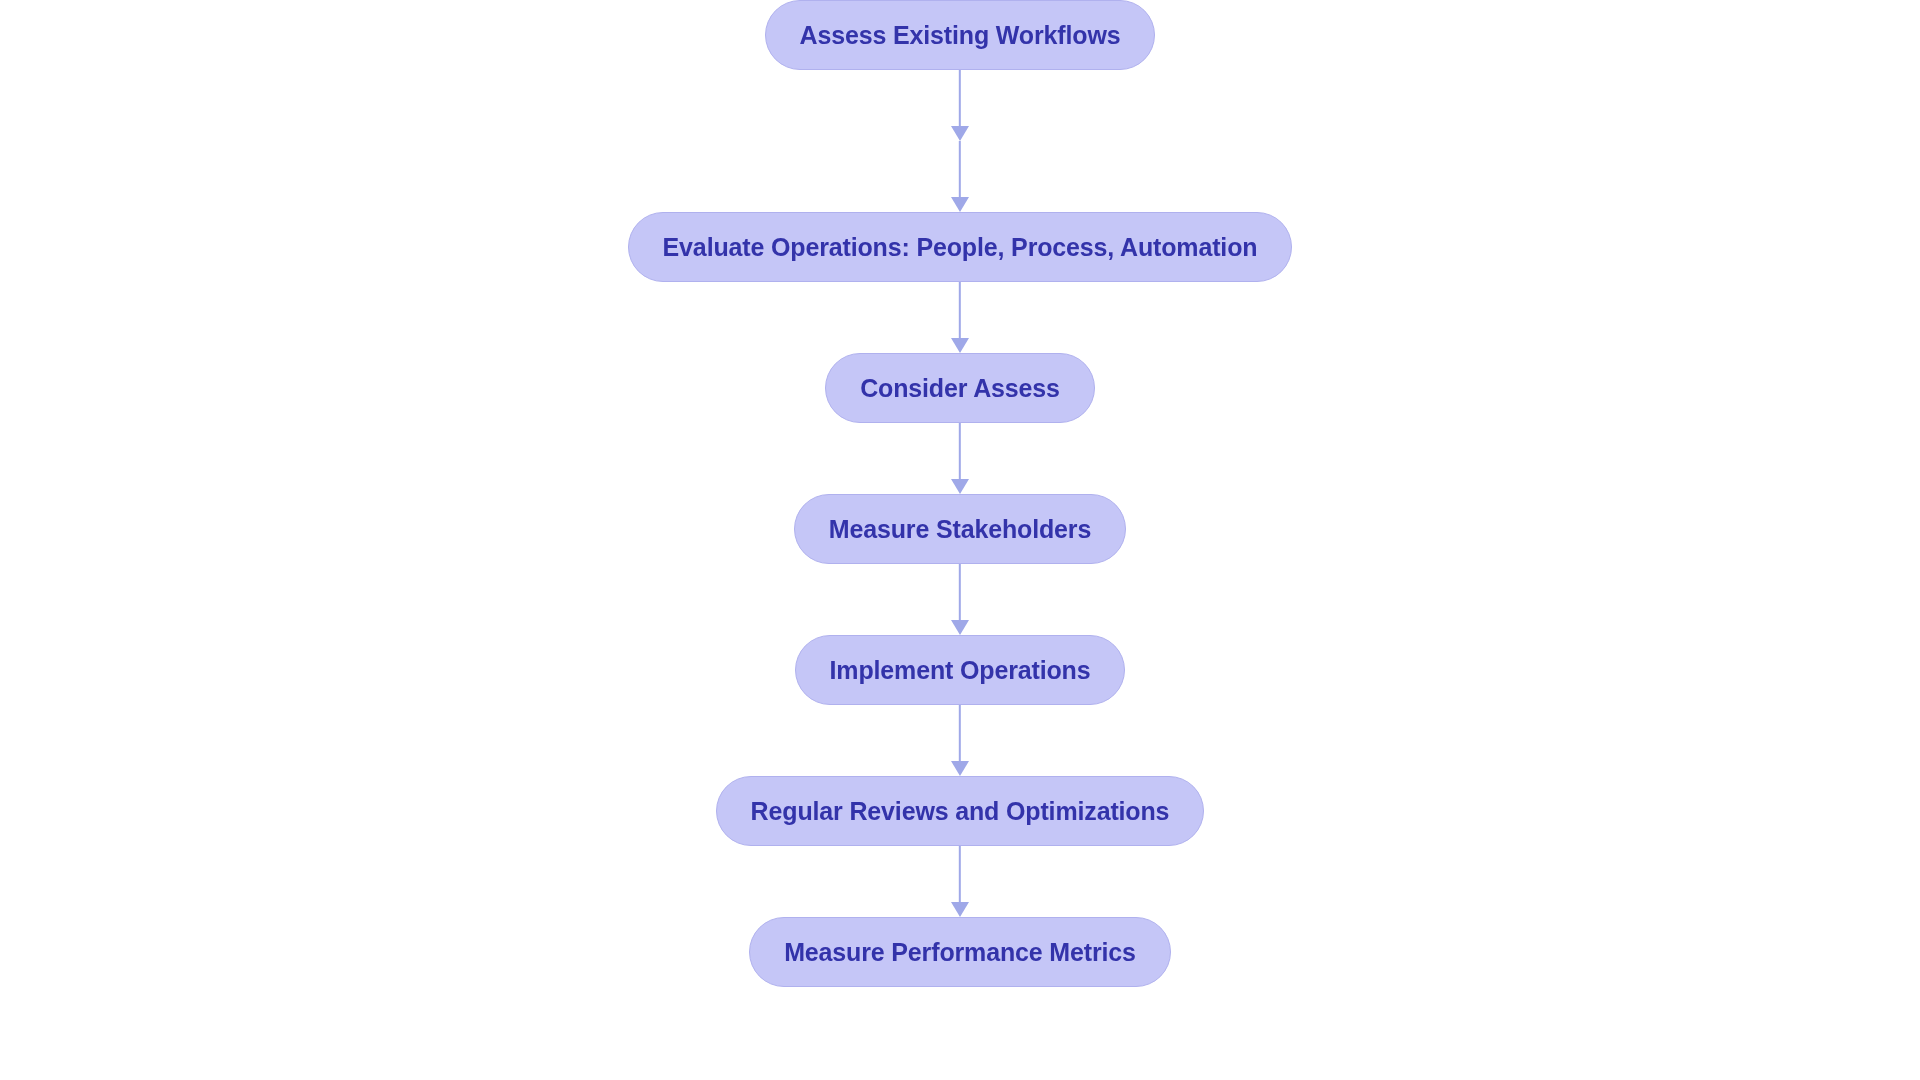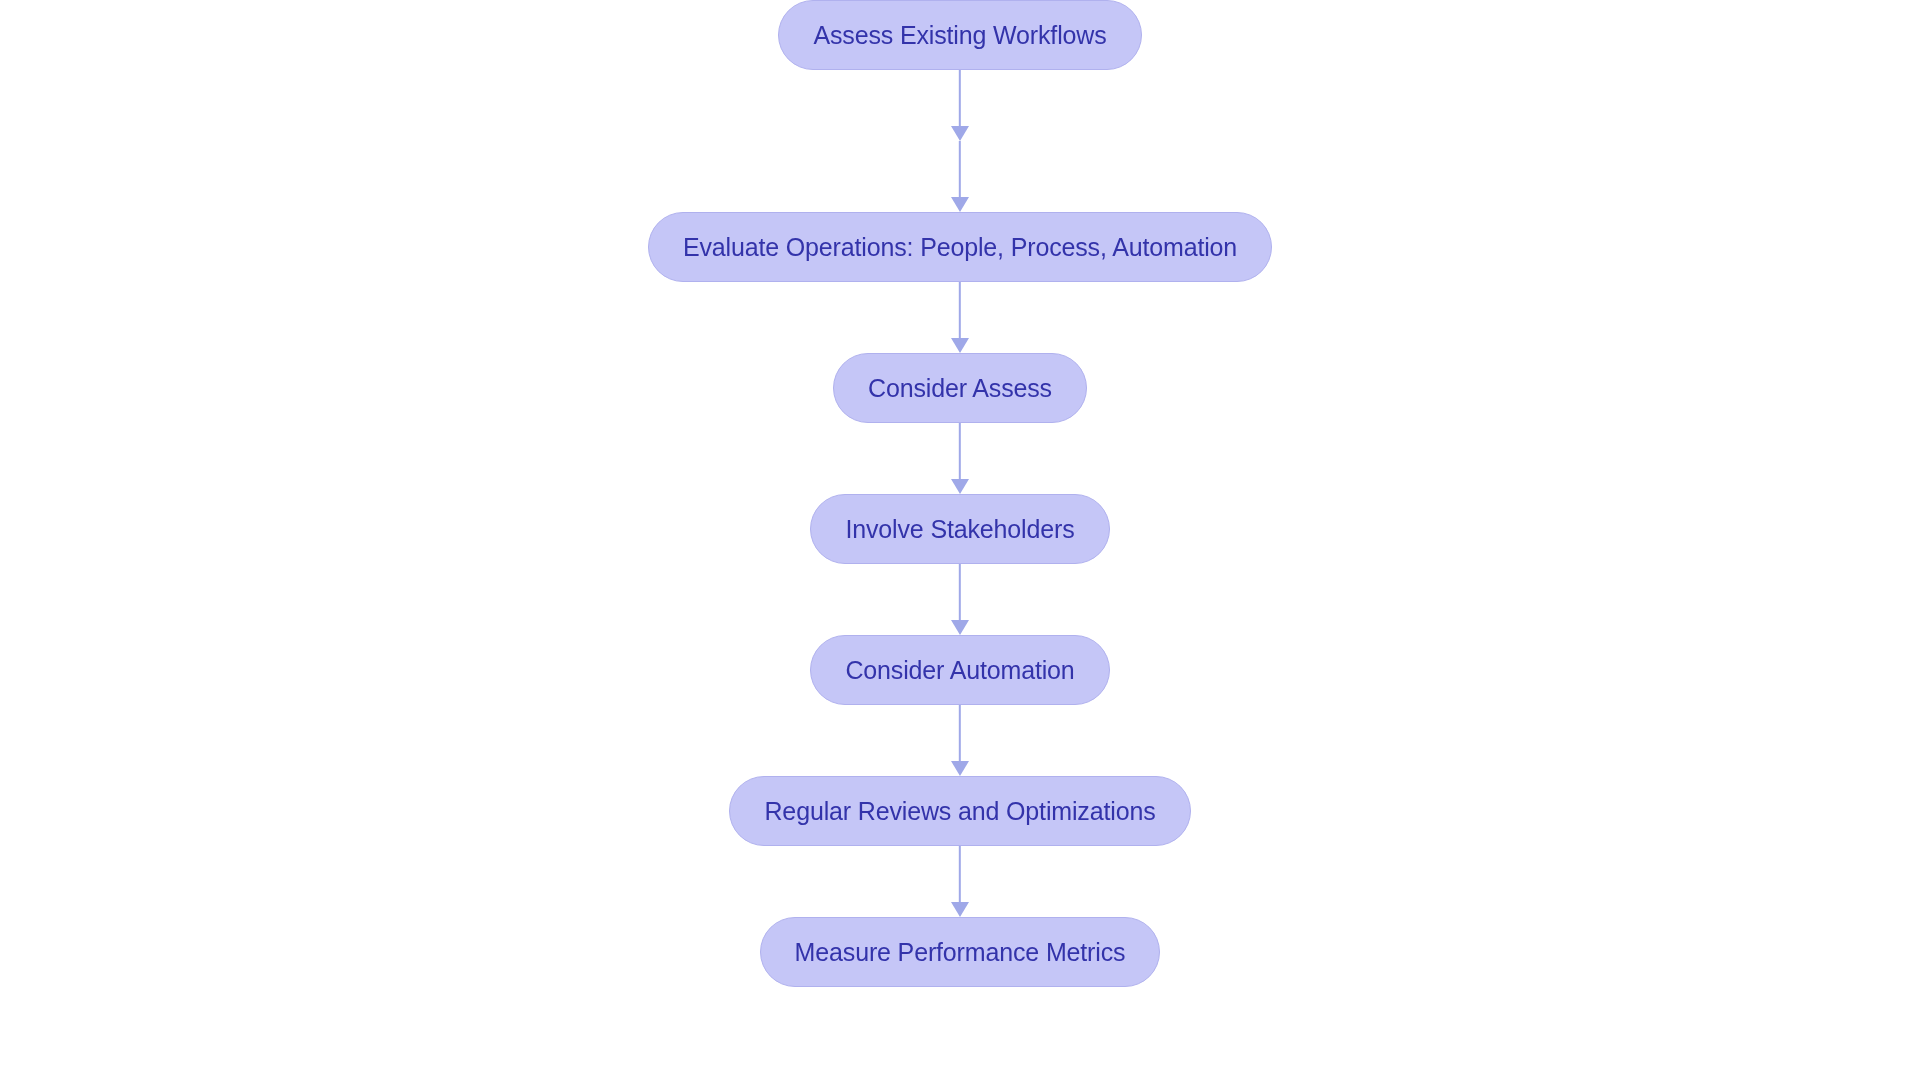--- a/index.html
+++ b/index.html
@@ -42,21 +42,21 @@
     display: flex;
     align-items: center;
     justify-content: center;
     padding: 0 34px;
     flex: 0 0 auto;
   }
 
   .flow-node-label {
     color: #3333aa;
     font-size: 25px;
-    font-weight: 400;
+    font-weight: 700;
     line-height: 1;
     white-space: nowrap;
     letter-spacing: -0.15px;
   }
 
   
   .flow-connector {
     position: relative;
     width: 30px;
     height: 71px;
@@ -118,30 +118,30 @@
     <div class="flow-node">
       <span class="flow-node-label">Consider Assess</span>
     </div>
 
     <div class="flow-connector">
       <div class="connector-line"></div>
       <div class="connector-arrowhead"></div>
     </div>
 
     <div class="flow-node">
-      <span class="flow-node-label">Involve Stakeholders</span>
+      <span class="flow-node-label">Measure Stakeholders</span>
     </div>
 
     <div class="flow-connector">
       <div class="connector-line"></div>
       <div class="connector-arrowhead"></div>
     </div>
 
     <div class="flow-node">
-      <span class="flow-node-label">Consider Automation</span>
+      <span class="flow-node-label">Implement Operations</span>
     </div>
 
     <div class="flow-connector">
       <div class="connector-line"></div>
       <div class="connector-arrowhead"></div>
     </div>
 
     <div class="flow-node">
       <span class="flow-node-label">Regular Reviews and Optimizations</span>
     </div>

